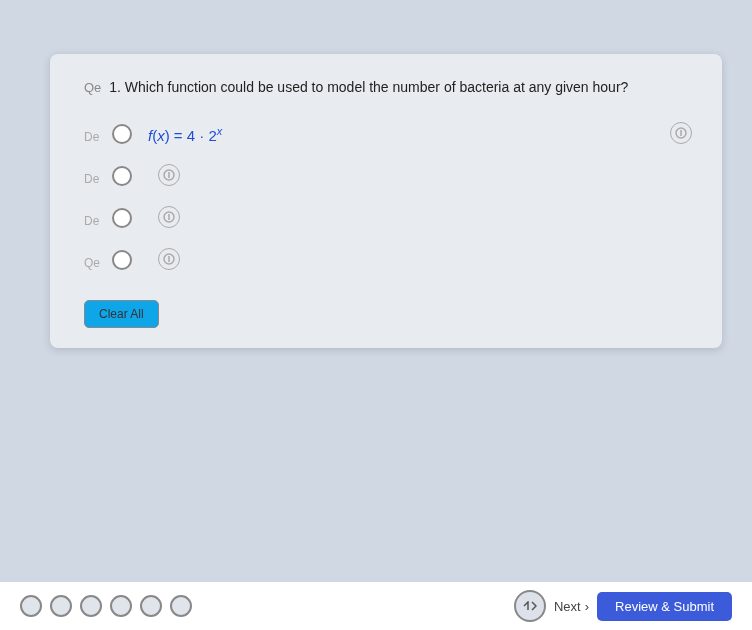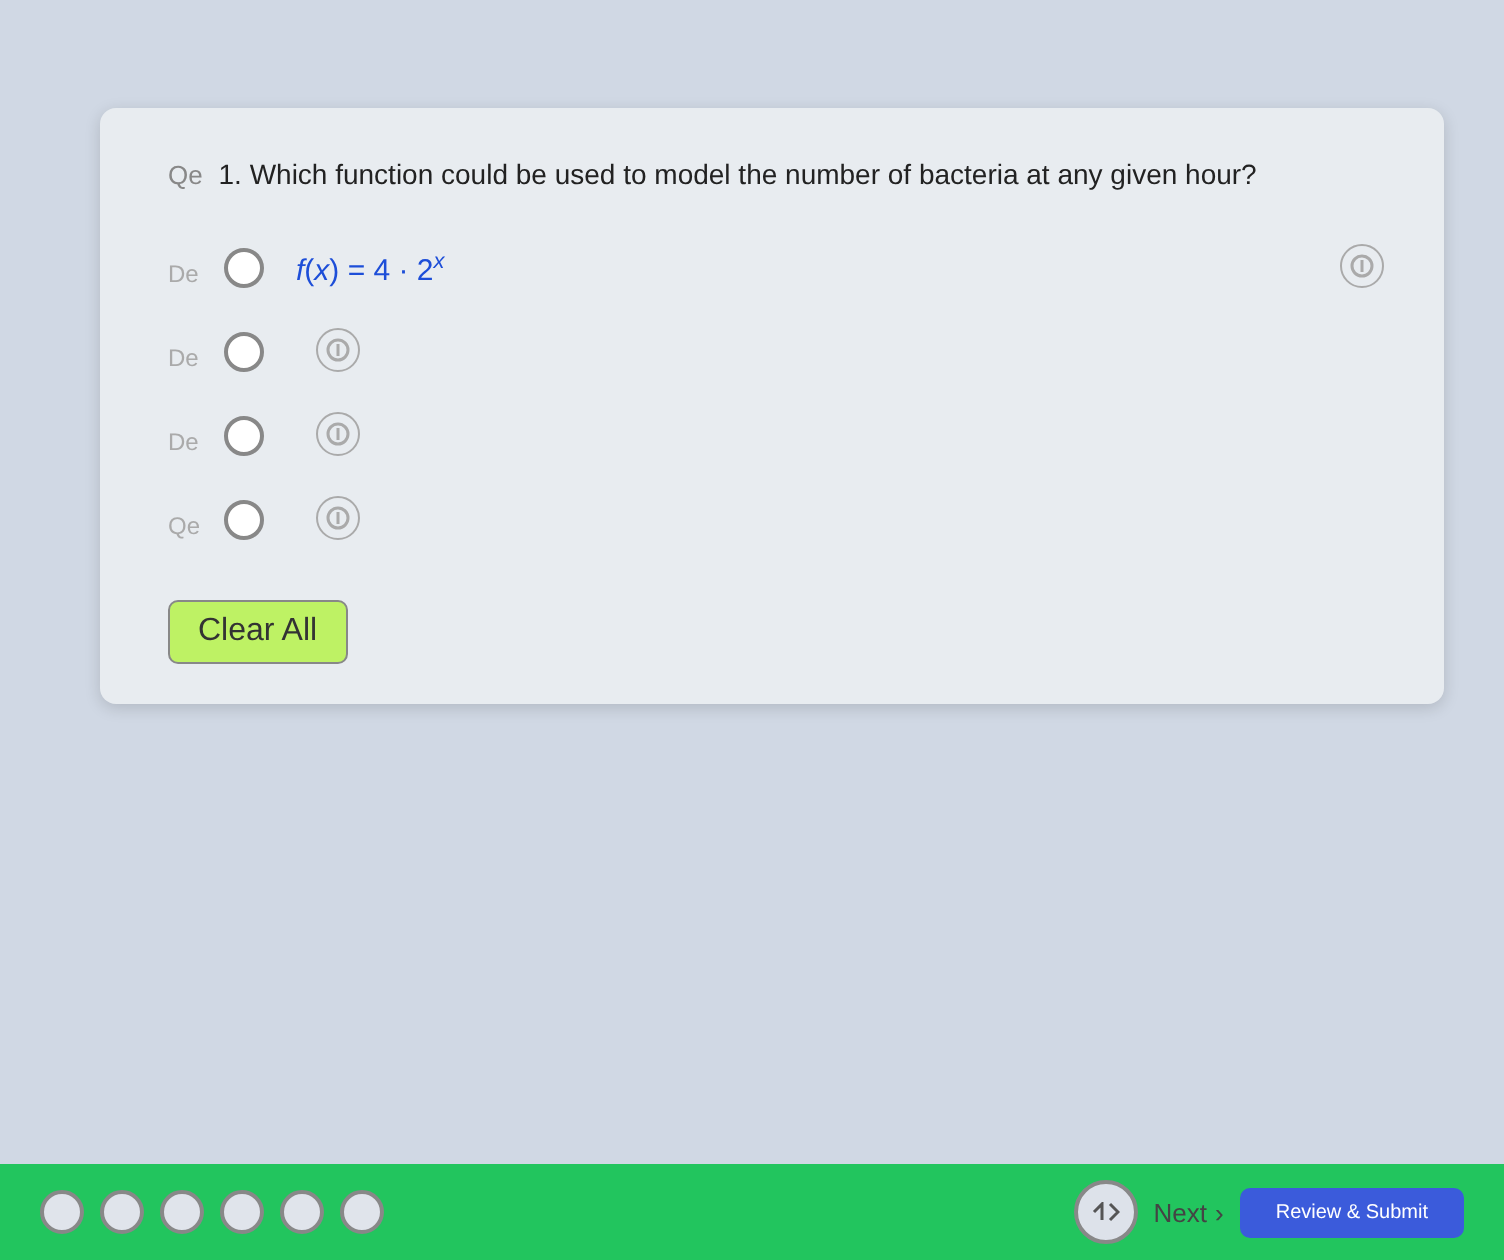--- a/index.html
+++ b/index.html
@@ -86,33 +86,33 @@
       margin-left: 10px;
       color: #888;
       font-size: 11px;
     }
 
     .clear-all-btn {
       margin-top: 10px;
       padding: 6px 14px;
       border: 1.5px solid #888;
       border-radius: 5px;
-      background: #bef264;
-      font-size: 16px;
+      background: #0ea5e9;
+      font-size: 12px;
       color: #333;
       cursor: pointer;
     }
 
     .bottom-bar {
       position: absolute;
       bottom: 0;
       left: 0;
       right: 0;
       height: 48px;
-      background: #22c55e;
+      background: #ffffff;
       display: flex;
       align-items: center;
       padding: 0 20px;
       gap: 8px;
     }
 
     .bottom-circle {
       width: 22px;
       height: 22px;
       border-radius: 50%;
@@ -134,21 +134,21 @@
       align-items: center;
       gap: 4px;
     }
 
     .review-btn {
       background: #3b5bdb;
       color: white;
       border: none;
       border-radius: 5px;
       padding: 7px 18px;
-      font-size: 10px;
+      font-size: 13px;
       cursor: pointer;
     }
 
     sup {
       font-size: 11px;
     }
   </style>
 </head>
 <body>
 

